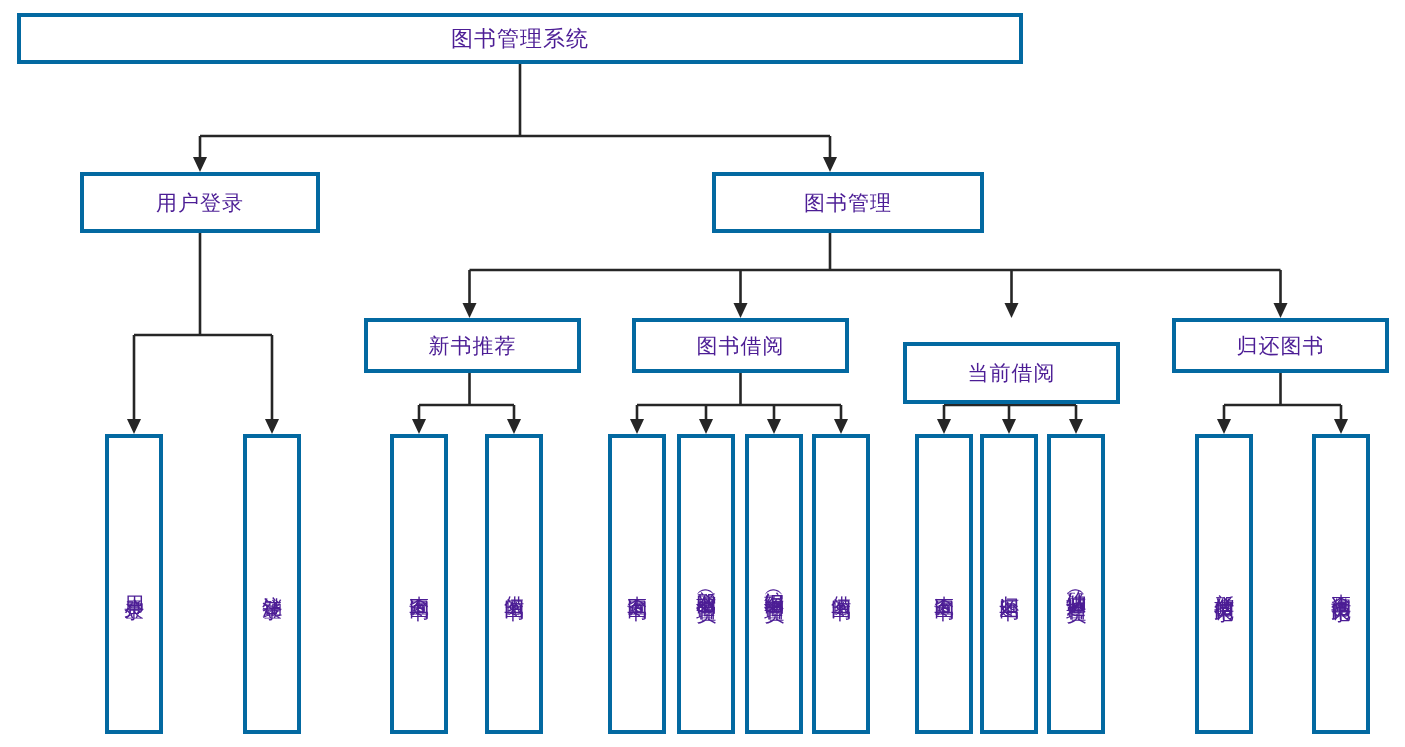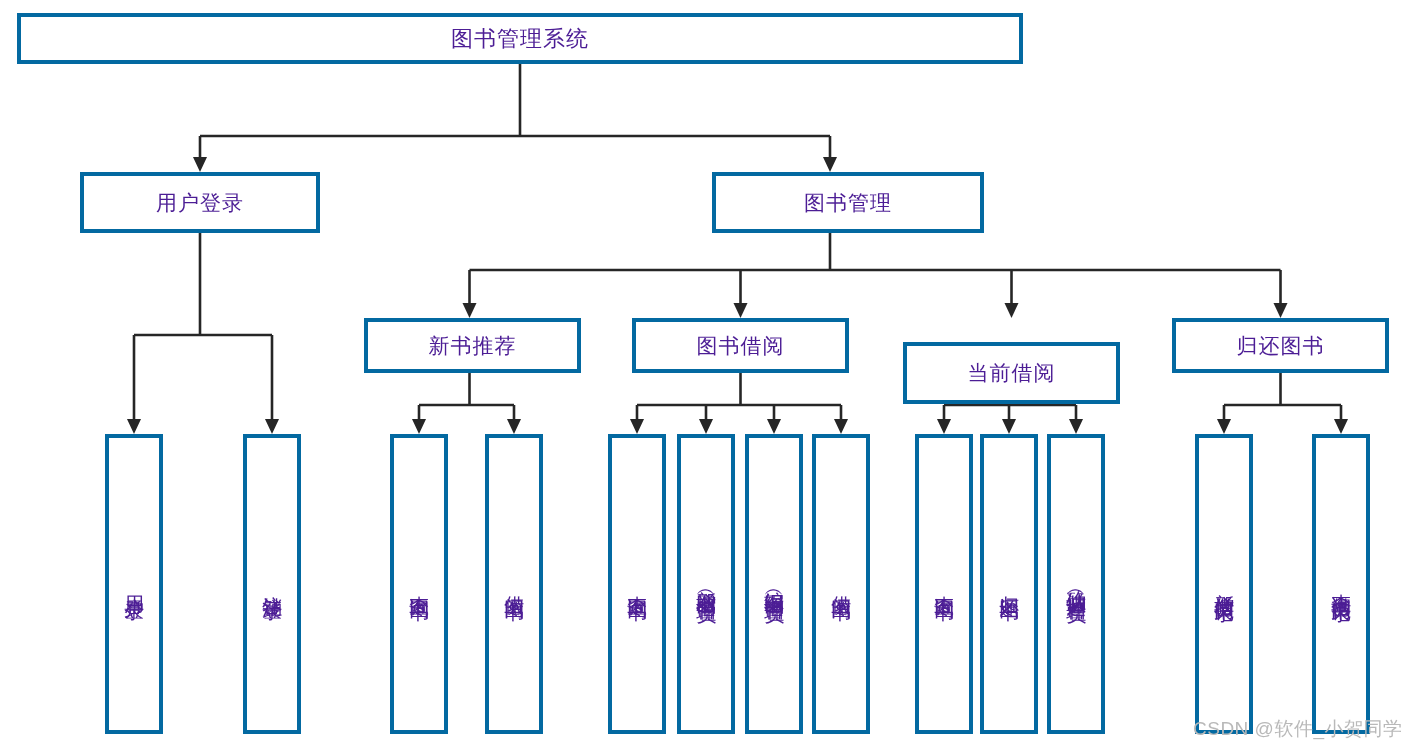--- a/index.html
+++ b/index.html
@@ -162,14 +162,13 @@
       <div class="node v" style="left: 1047px; top: 434px; width: 58px; height: 300px;">
         <span class="vtext">确认归还（管理员）</span>
       </div>
       <div class="node v" style="left: 1195px; top: 434px; width: 58px; height: 300px;">
         <span class="vtext">新增借阅记录</span>
       </div>
       <div class="node v" style="left: 1312px; top: 434px; width: 58px; height: 300px;">
         <span class="vtext">查询借阅记录</span>
       </div>
     </div>
-  <div class="watermark" style="left: 1193px; top: 716px;">CSDN @软件_小贺同学</div>
 </div>
 
 </body></html>

